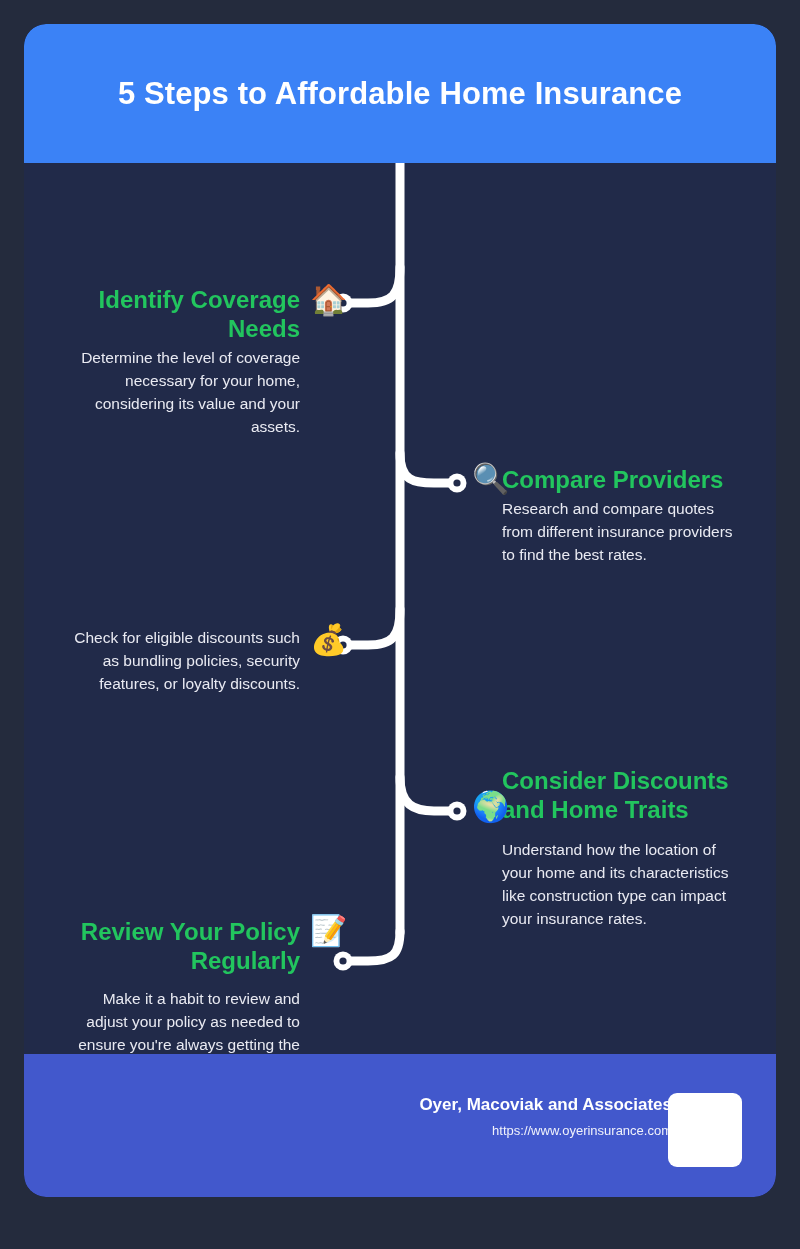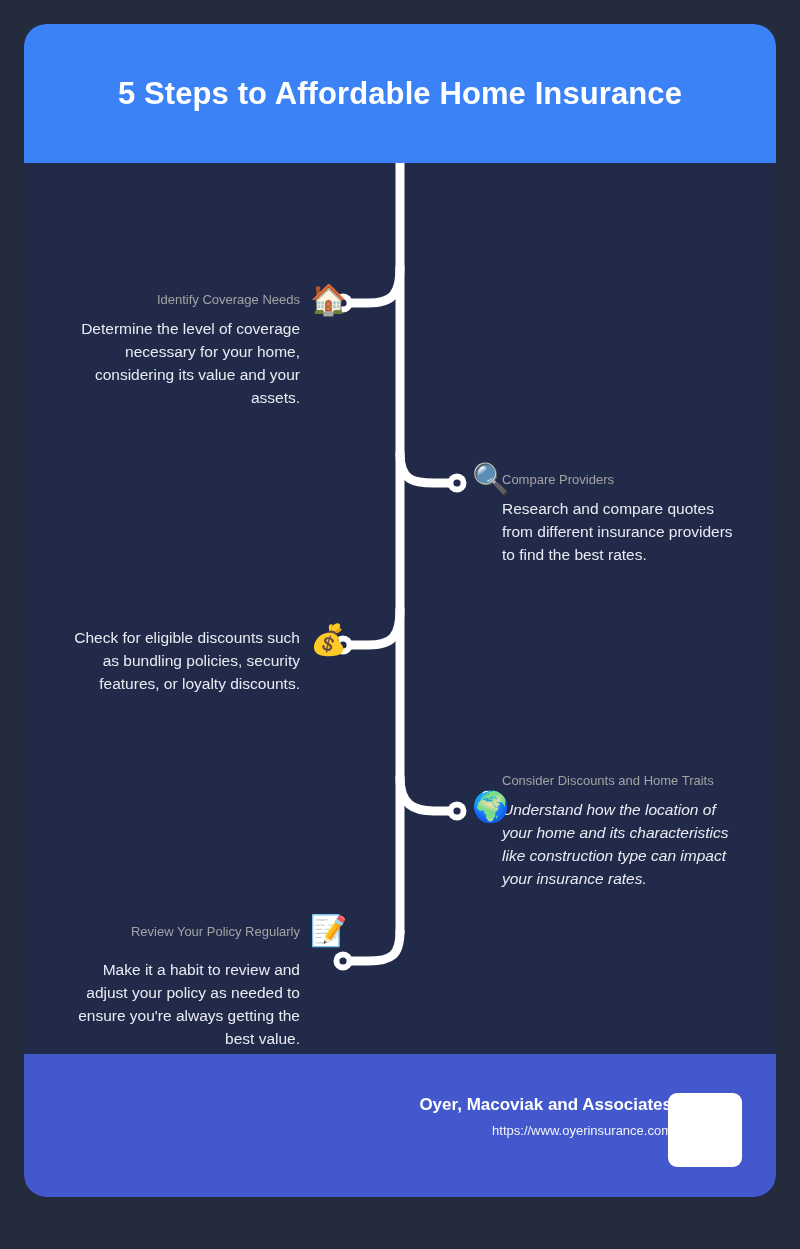--- a/index.html
+++ b/index.html
@@ -70,23 +70,23 @@
     align-items: flex-start;
     gap: 9px;
   }
   .step-left .step-head {
     justify-content: flex-end;
   }
   .step-right .step-head {
     justify-content: flex-start;
   }
   .step-title {
-    color: #a3a3a3;
-    font-size: 13px;
-    font-weight: normal;
+    color: #22c55e;
+    font-size: 24px;
+    font-weight: bold;
     line-height: 29px;
     max-width: 244px;
   }
   .step-desc {
     color: #e9eaf2;
     font-size: 15.5px;
     line-height: 23px;
     width: 240px;
   }
   .step-left .step-desc {
@@ -95,21 +95,21 @@
 
   
   #step-1 { left: 18px;  top: 261px; width: 258px; }
   #step-1 .step-desc { margin-top: 3px; }
   #step-2 { left: 478px; top: 441px; width: 286px; }
   #step-2 .step-desc { margin-top: 3px; width: 245px; }
   #step-3 { left: 18px;  top: 601px; width: 258px; }
   #step-3 .step-desc { margin-top: 1px; }
   #step-4 { left: 478px; top: 742px; width: 290px; }
   #step-4 .step-title { max-width: 250px; }
-  #step-4 .step-desc { margin-top: 3px; width: 245px; font-style: italic; }
+  #step-4 .step-desc { margin-top: 14px; width: 245px; }
   #step-5 { left: 18px;  top: 893px; width: 258px; }
   #step-5 .step-desc { margin-top: 12px; }
 
   
   .icon-anchor {
     position: absolute;
     font-size: 30px;
     line-height: 34px;
   }
 

